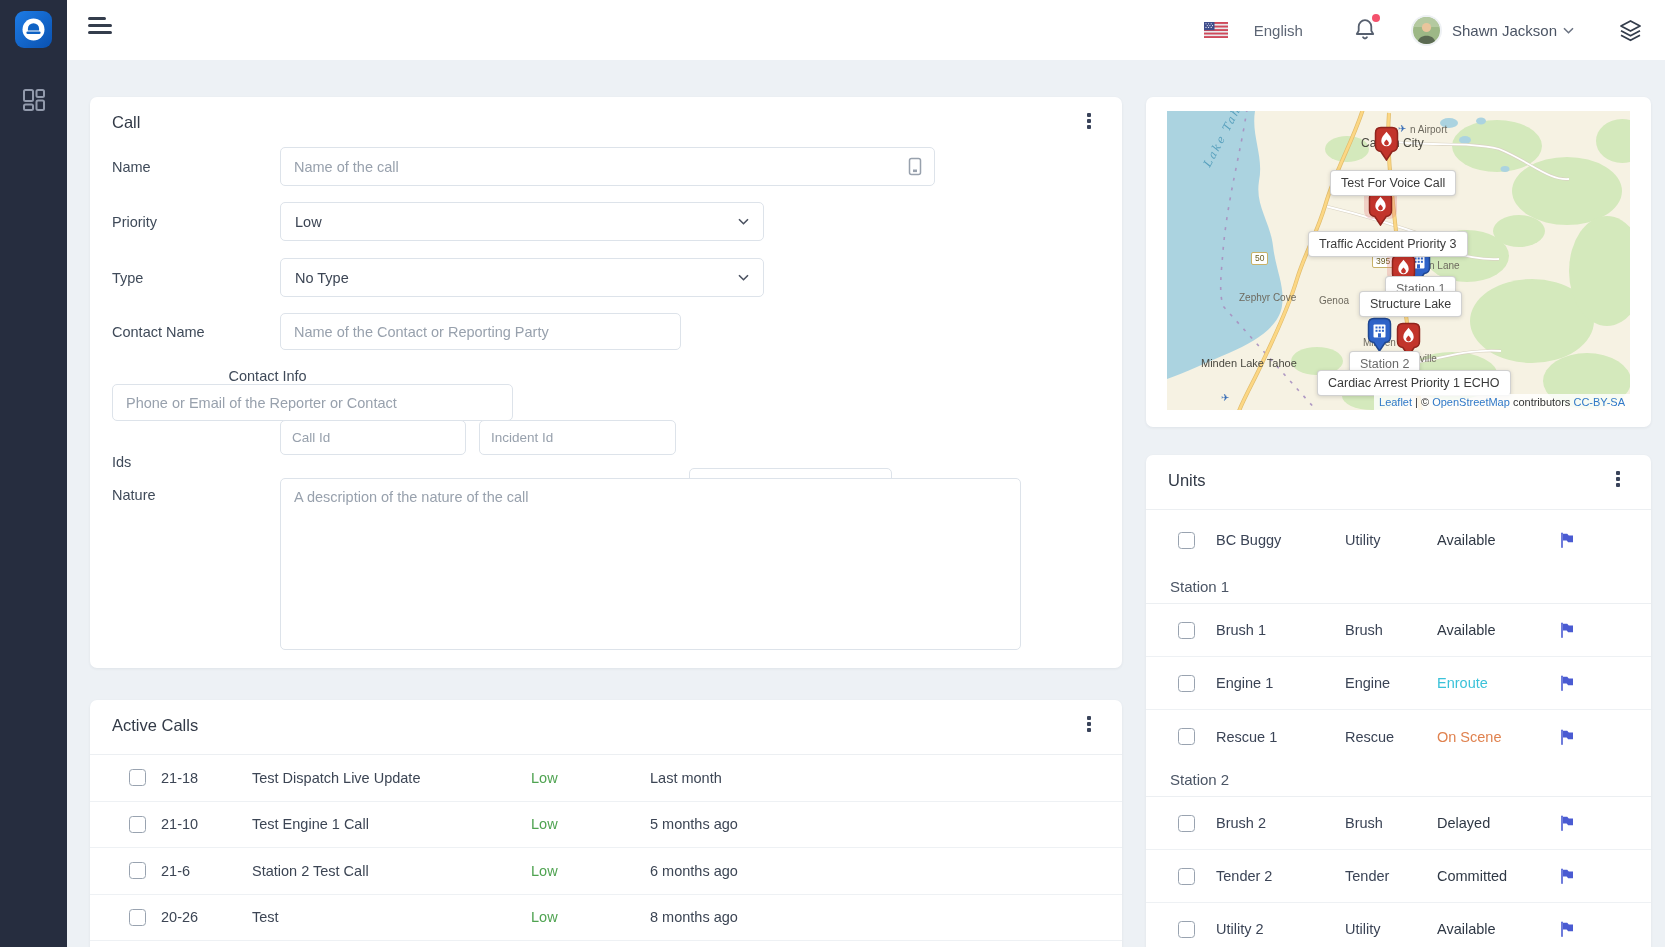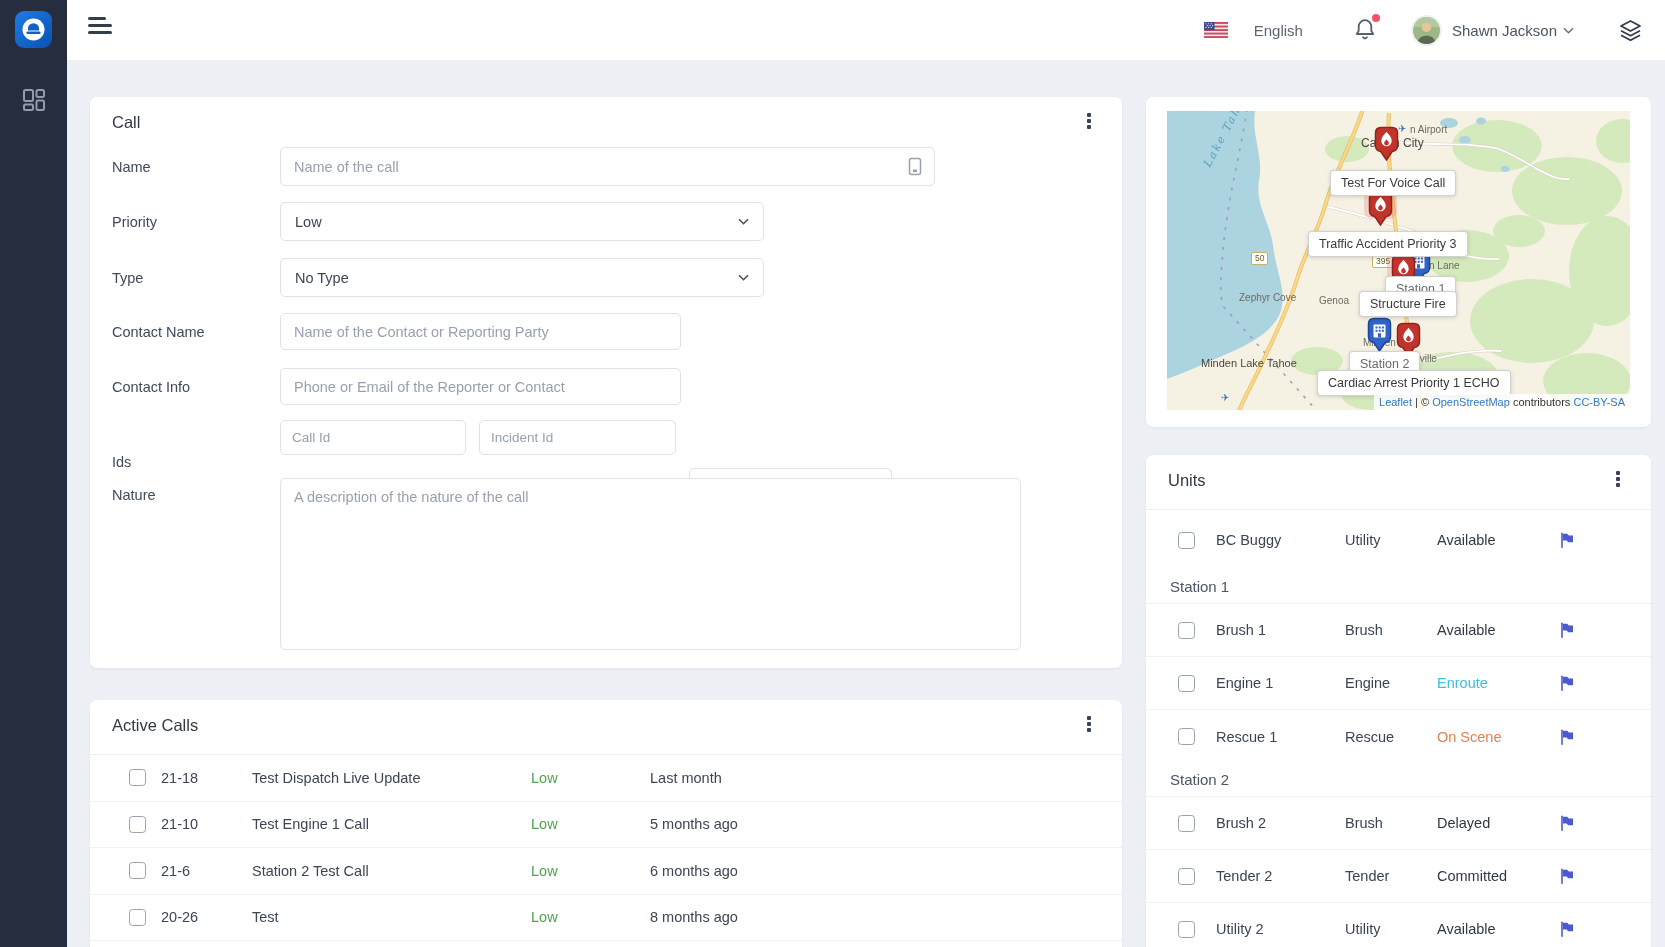--- a/index.html
+++ b/index.html
@@ -229,21 +229,21 @@
                 <path d="M1 1.2l4.5 4.5L10 1.2"></path>
               </svg>
           </span>
         </div>
 
         <div class="form-row" style="top:216px;">
           <span class="flabel">Contact Name</span>
           <input class="ctl inp-contact" type="text" placeholder="Name of the Contact or Reporting Party" style="">
         </div>
 
-        <div class="form-row" style="top:271px;">
+        <div class="form-row" style="top:271px;flex-direction:column;">
           <span class="flabel">Contact Info</span>
           <input class="ctl inp-contact" type="text" placeholder="Phone or Email of the Reporter or Contact" style="">
         </div>
 
         <div class="form-row" style="top:323px;">
           <span class="flabel">Ids</span>
           <span class="ids-wrap">
             <input class="ctl inp-id id1" type="text" placeholder="Call Id" style="">
             <input class="ctl inp-id id2" type="text" placeholder="Incident Id" style="">
             <input class="ctl inp-id id3" type="text" placeholder="Reference Id" style="">
@@ -428,21 +428,21 @@
               <path d="M13.5 6.8c2.9 3.6 5.2 5.6 5.2 9.3a5.2 5.2 0 0 1-10.4 0c0-3.7 2.3-5.7 5.2-9.3z" fill="#fff"></path>
               <path d="M13.5 20.5a2.4 2.4 0 0 1-2.4-2.4c0-1.3 1.1-2.2 2.4-3.7 1.3 1.5 2.4 2.4 2.4 3.7a2.4 2.4 0 0 1-2.4 2.4z" fill="#c2342b"></path>
             </svg>
           </div>
 
           <div class="mtooltip station" style="left:218px;top:165px;">Station 1</div>
           <div class="mtooltip station" style="left:182px;top:240px;">Station 2</div>
 
           <div class="mtooltip" style="left:163px;top:59px;">Test For Voice Call</div>
           <div class="mtooltip" style="left:141px;top:120px;">Traffic Accident Priority 3</div>
-          <div class="mtooltip" style="left:192px;top:180px;">Structure Fire</div>
+          <div class="mtooltip" style="left:192px;top:180px;">Structure Lake</div>
           <div class="mtooltip" style="left:150px;top:259px;">Cardiac Arrest Priority 1 ECHO</div>
 
           <div class="attrib"><a>Leaflet</a><span> | © </span><a>OpenStreetMap</a><span> contributors </span><a>CC-BY-SA</a></div>
         </div>
       </div>
 
       <div class="card units-card">
         <div class="units-head">
           <div class="card-title">Units</div>
           <div class="kebab">

